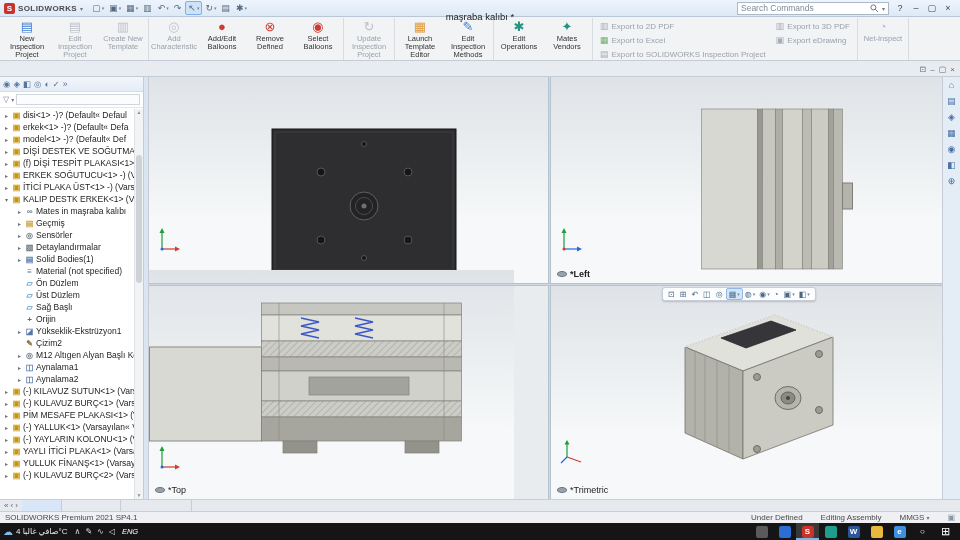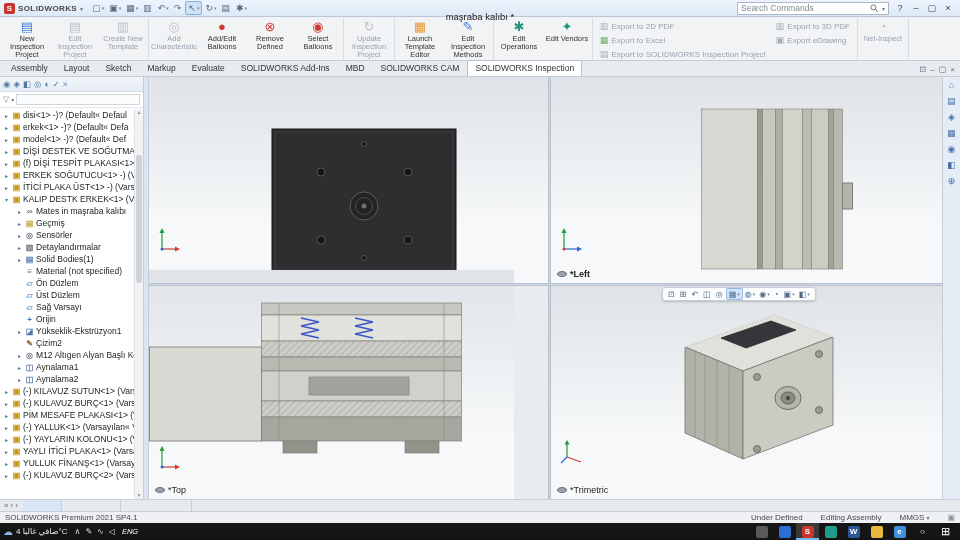--- a/index.html
+++ b/index.html
@@ -244,21 +244,21 @@
         </div>
       </div>
     <div class="rgroup">
 
     <div class="rbtn on">
           <span class="ricon" style="color: rgb(34, 149, 127);">✱</span>
           <span class="rlab">Edit Operations</span>
         </div>
         <div class="rbtn on">
           <span class="ricon" style="color: rgb(34, 149, 127);">✦</span>
-          <span class="rlab">Edit Vendors</span>
+          <span class="rlab">Mates Vendors</span>
         </div>
       </div>
     <div class="rexport">
       <div class="rexp-col">
 
       <div class="rexp-item">
             <span class="rexp-ico" style="color: rgb(166, 173, 182);">▥</span>
             <span>Export to 2D PDF</span>
           </div>
           <div class="rexp-item">
@@ -285,32 +285,20 @@
     <div class="rgroup">
 
     <div class="rbtn off">
           <span class="ricon" style="color: rgb(154, 162, 173);">◔</span>
           <span class="rlab">Net-Inspect</span>
         </div>
       </div>
   </div>
 
   <div class="tabbar">
-    <div class="tabs">
-
-    <div class="tab">Assembly</div>
-        <div class="tab">Layout</div>
-        <div class="tab">Sketch</div>
-        <div class="tab">Markup</div>
-        <div class="tab">Evaluate</div>
-        <div class="tab">SOLIDWORKS Add-Ins</div>
-        <div class="tab">MBD</div>
-        <div class="tab">SOLIDWORKS CAM</div>
-        <div class="tab active">SOLIDWORKS Inspection</div>
-      </div>
     <div class="tb-right">
 
     <span class="tbr">⊡</span>
         <span class="tbr">–</span>
         <span class="tbr">▢</span>
         <span class="tbr">×</span>
       </div>
   </div>
 
   <div class="content">
@@ -408,21 +396,21 @@
             <span class="tlab">Ön Düzlem</span>
           </div>
           <div class="trow lvl1">
             <span class="texp"></span>
             <span class="tico" style="color: rgb(90, 155, 212);">▱</span>
             <span class="tlab">Üst Düzlem</span>
           </div>
           <div class="trow lvl1">
             <span class="texp"></span>
             <span class="tico" style="color: rgb(90, 155, 212);">▱</span>
-            <span class="tlab">Sağ Varsayı</span>
+            <span class="tlab">Sağ Başlı</span>
           </div>
           <div class="trow lvl1">
             <span class="texp"></span>
             <span class="tico" style="color: rgb(47, 111, 208);">+</span>
             <span class="tlab">Orijin</span>
           </div>
           <div class="trow lvl1">
             <span class="texp">▸</span>
             <span class="tico" style="color: rgb(85, 119, 170);">◪</span>
             <span class="tlab">Yükseklik-Ekstrüzyon1</span>

